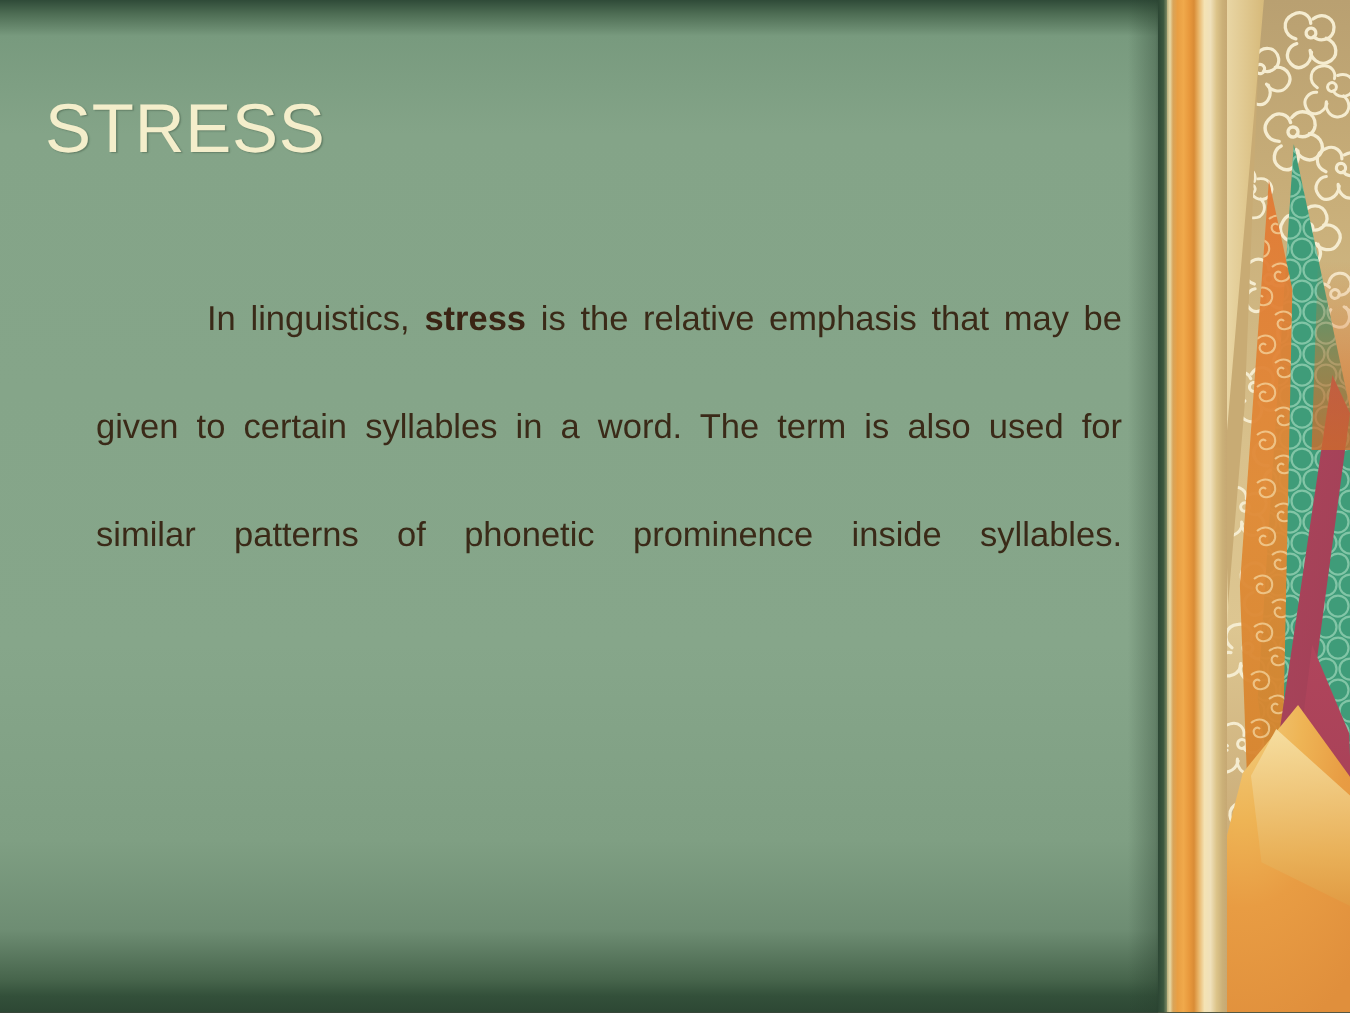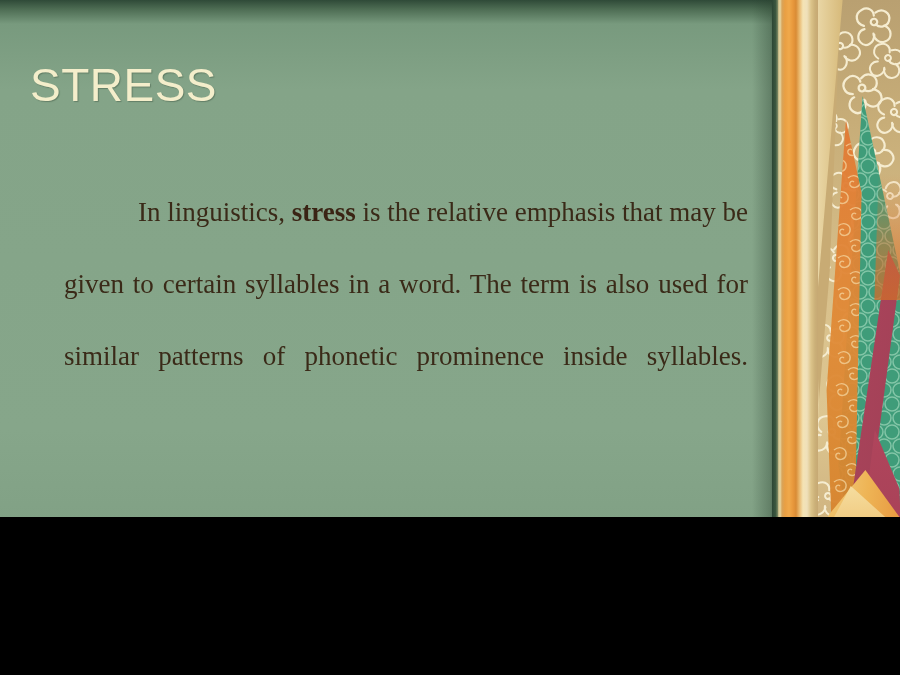--- a/index.html
+++ b/index.html
@@ -7,21 +7,21 @@
     padding: 0;
     background: #000;
   }
   body {
     font-family: "Liberation Sans", sans-serif;
   }
 
   #slide {
     position: relative;
     width: 900px;
-    height: 517px;
+    height: 675px;
     overflow: hidden;
     background: #81a185;
   }
 
   
   #green-canvas {
     position: absolute;
     left: 0; top: 0;
     width: 778px; height: 675px;
     background:
@@ -58,29 +58,28 @@
     color: #f4eecb;
     text-shadow: 1px 1px 1px rgba(40,60,44,0.35);
     white-space: nowrap;
   }
 
   #body-text {
     position: absolute;
     left: 64px;
     top: 176px;
     width: 684px;
-    font-size: 27px;
+    font-size: 23px;
     line-height: 72px;
     color: #3a2a18;
     text-align: justify;
     text-justify: inter-word;
     text-indent: 74px;
     -webkit-hyphens: none;
     hyphens: none;
-    font-family: Liberation Serif, serif;
   }
   #body-text b { font-weight: 700; color: #3a2414; }
   
   #body-text::after {
     content: "";
     display: inline-block;
     width: 100%;
   }
 
   

